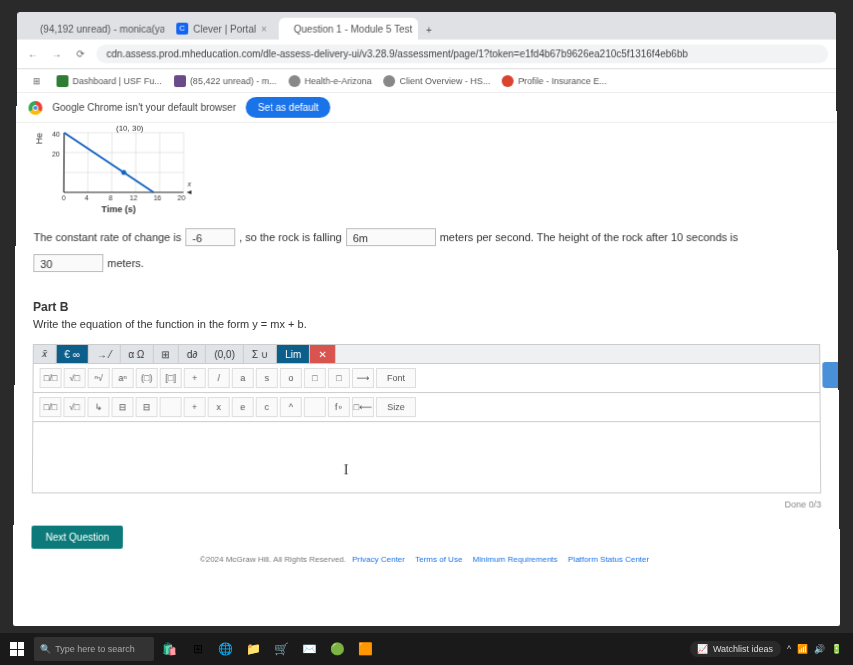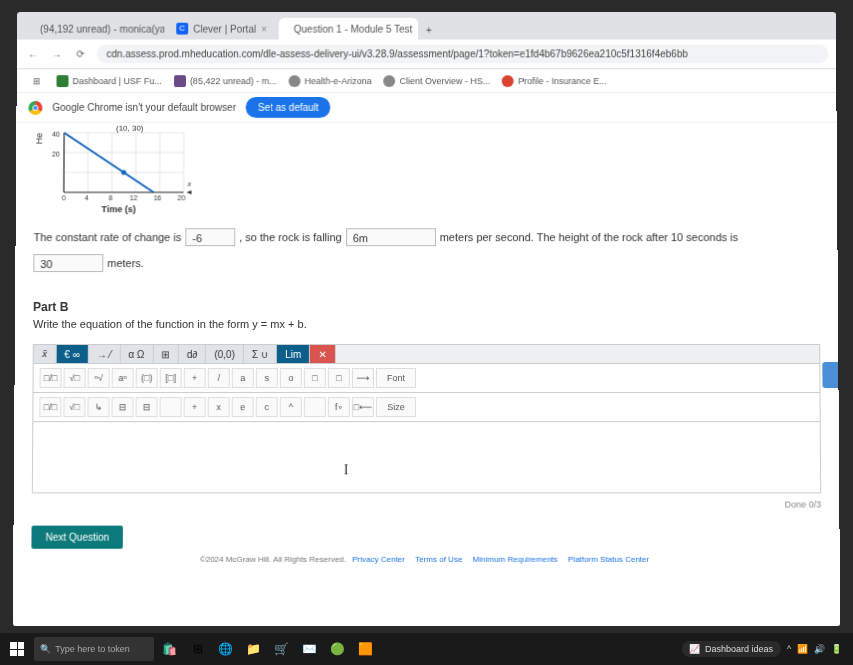--- a/index.html
+++ b/index.html
@@ -246,30 +246,30 @@
   <div class="start">
     <div class="winlogo">
         <span></span>
         <span></span>
         <span></span>
         <span></span>
       </div>
   </div>
   <div class="search">
     <span>🔍</span>
-    <span>Type here to token</span>
+    <span>Type here to search</span>
   </div>
   <div class="tbicon">🛍️</div>
   <div class="tbicon">⊞</div>
   <div class="tbicon">🌐</div>
   <div class="tbicon">📁</div>
   <div class="tbicon">🛒</div>
   <div class="tbicon">✉️</div>
   <div class="tbicon">🟢</div>
   <div class="tbicon">🟧</div>
   <div class="tray">
-    <div class="watchlist">📈 <span>Dashboard ideas</span></div>
+    <div class="watchlist">📈 <span>Watchlist ideas</span></div>
     <span>^</span>
     <span>📶</span>
     <span>🔊</span>
     <span>🔋</span>
   </div>
 </div>
 
 </body></html>

